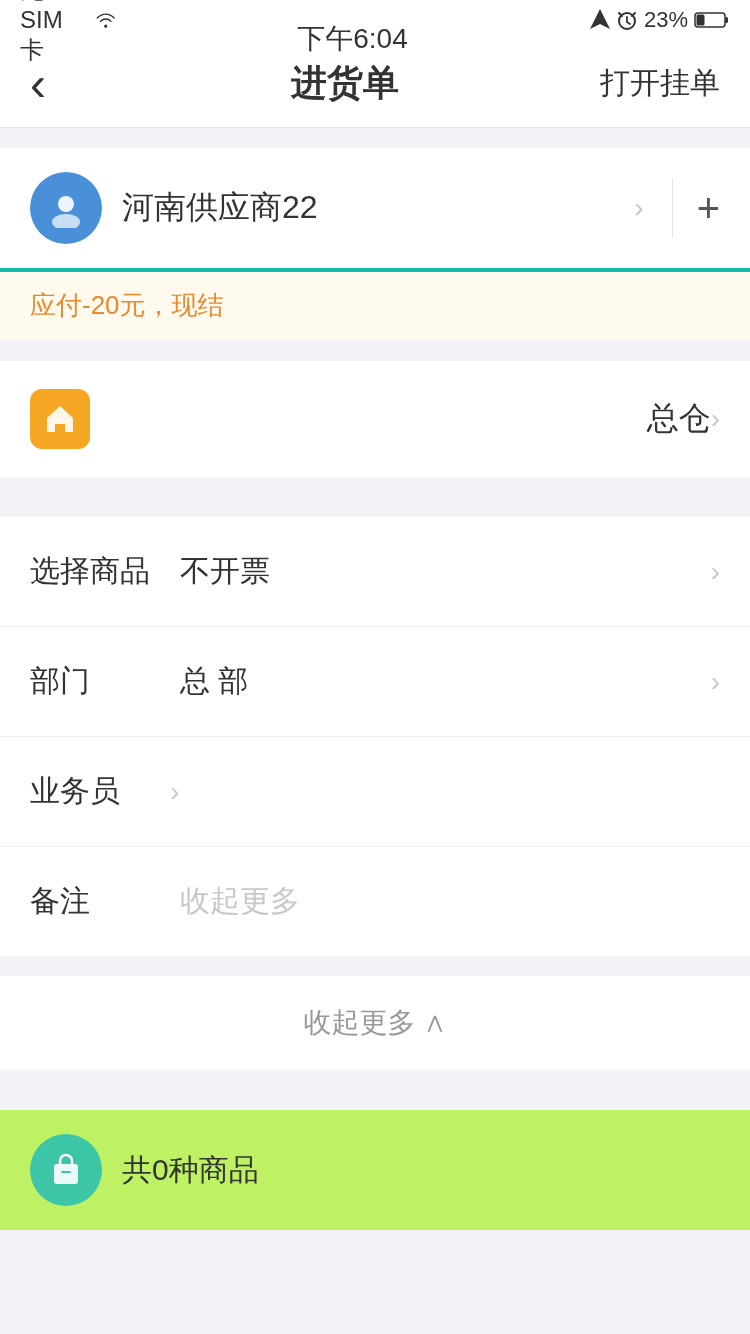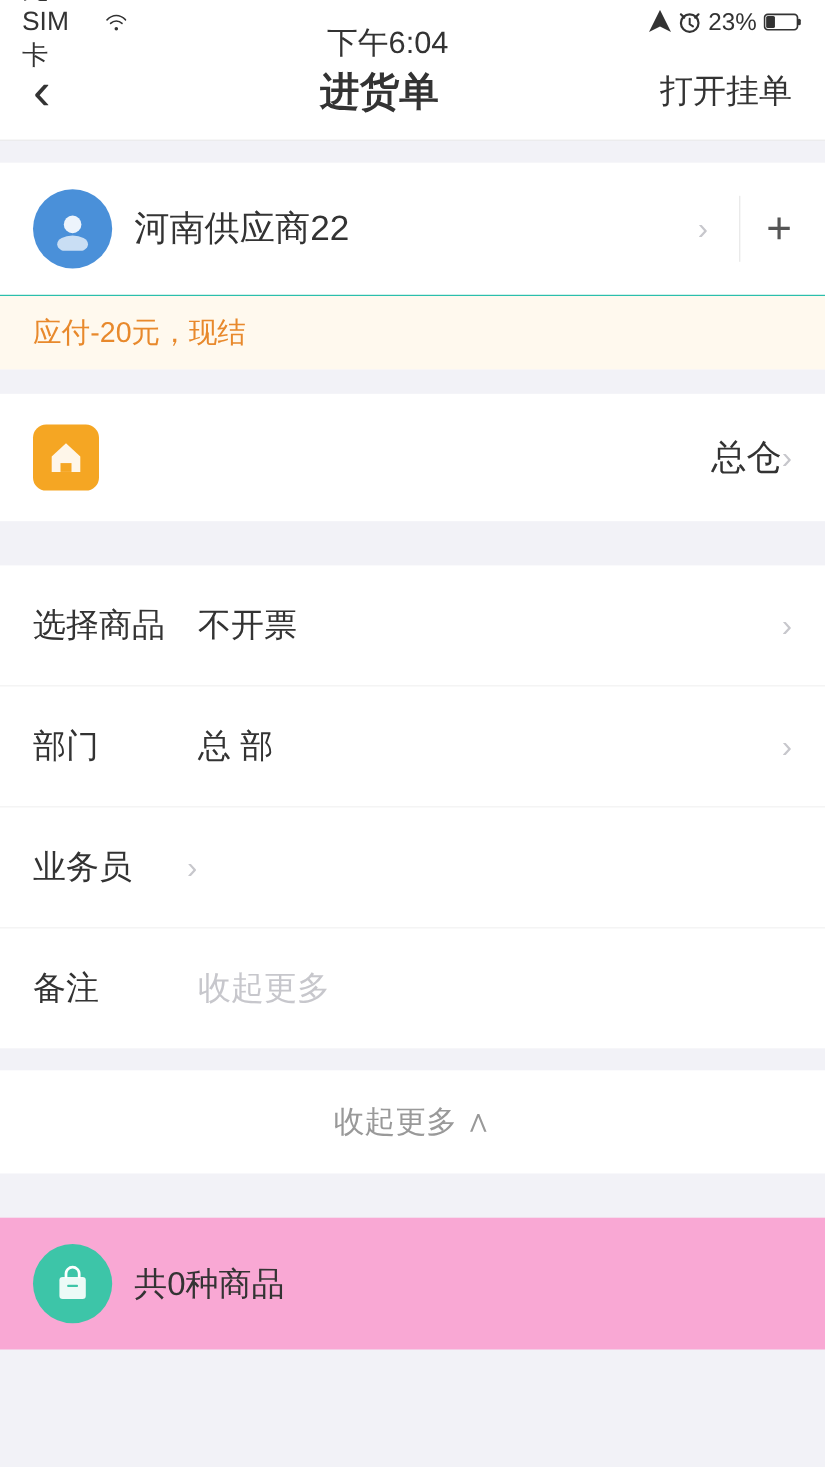--- a/index.html
+++ b/index.html
@@ -102,21 +102,21 @@
       font-size: 40px;
       font-weight: 300;
     }
 
     
     .notice-bar {
       background: #fff9ee;
       padding: 16px 30px;
       font-size: 26px;
       color: #e8892c;
-      border-top: 1px solid #14b8a6;
+      border-top: 4px solid #14b8a6;
     }
 
     
     .warehouse-row {
       display: flex;
       align-items: center;
       padding: 28px 30px;
       background: #fff;
       margin-top: 2px;
       text-align: right;
@@ -182,21 +182,21 @@
       justify-content: center;
       padding: 28px;
       margin-top: 20px;
       font-size: 28px;
       color: #999;
       cursor: pointer;
     }
 
     
     .bottom-section {
-      background: #f9a8d4;
+      background: #bef264;
       margin-top: 20px;
       display: flex;
       align-items: center;
       padding: 24px 30px;
     }
     .product-icon {
       width: 72px;
       height: 72px;
       border-radius: 50%;
       background: #3dc5a8;

